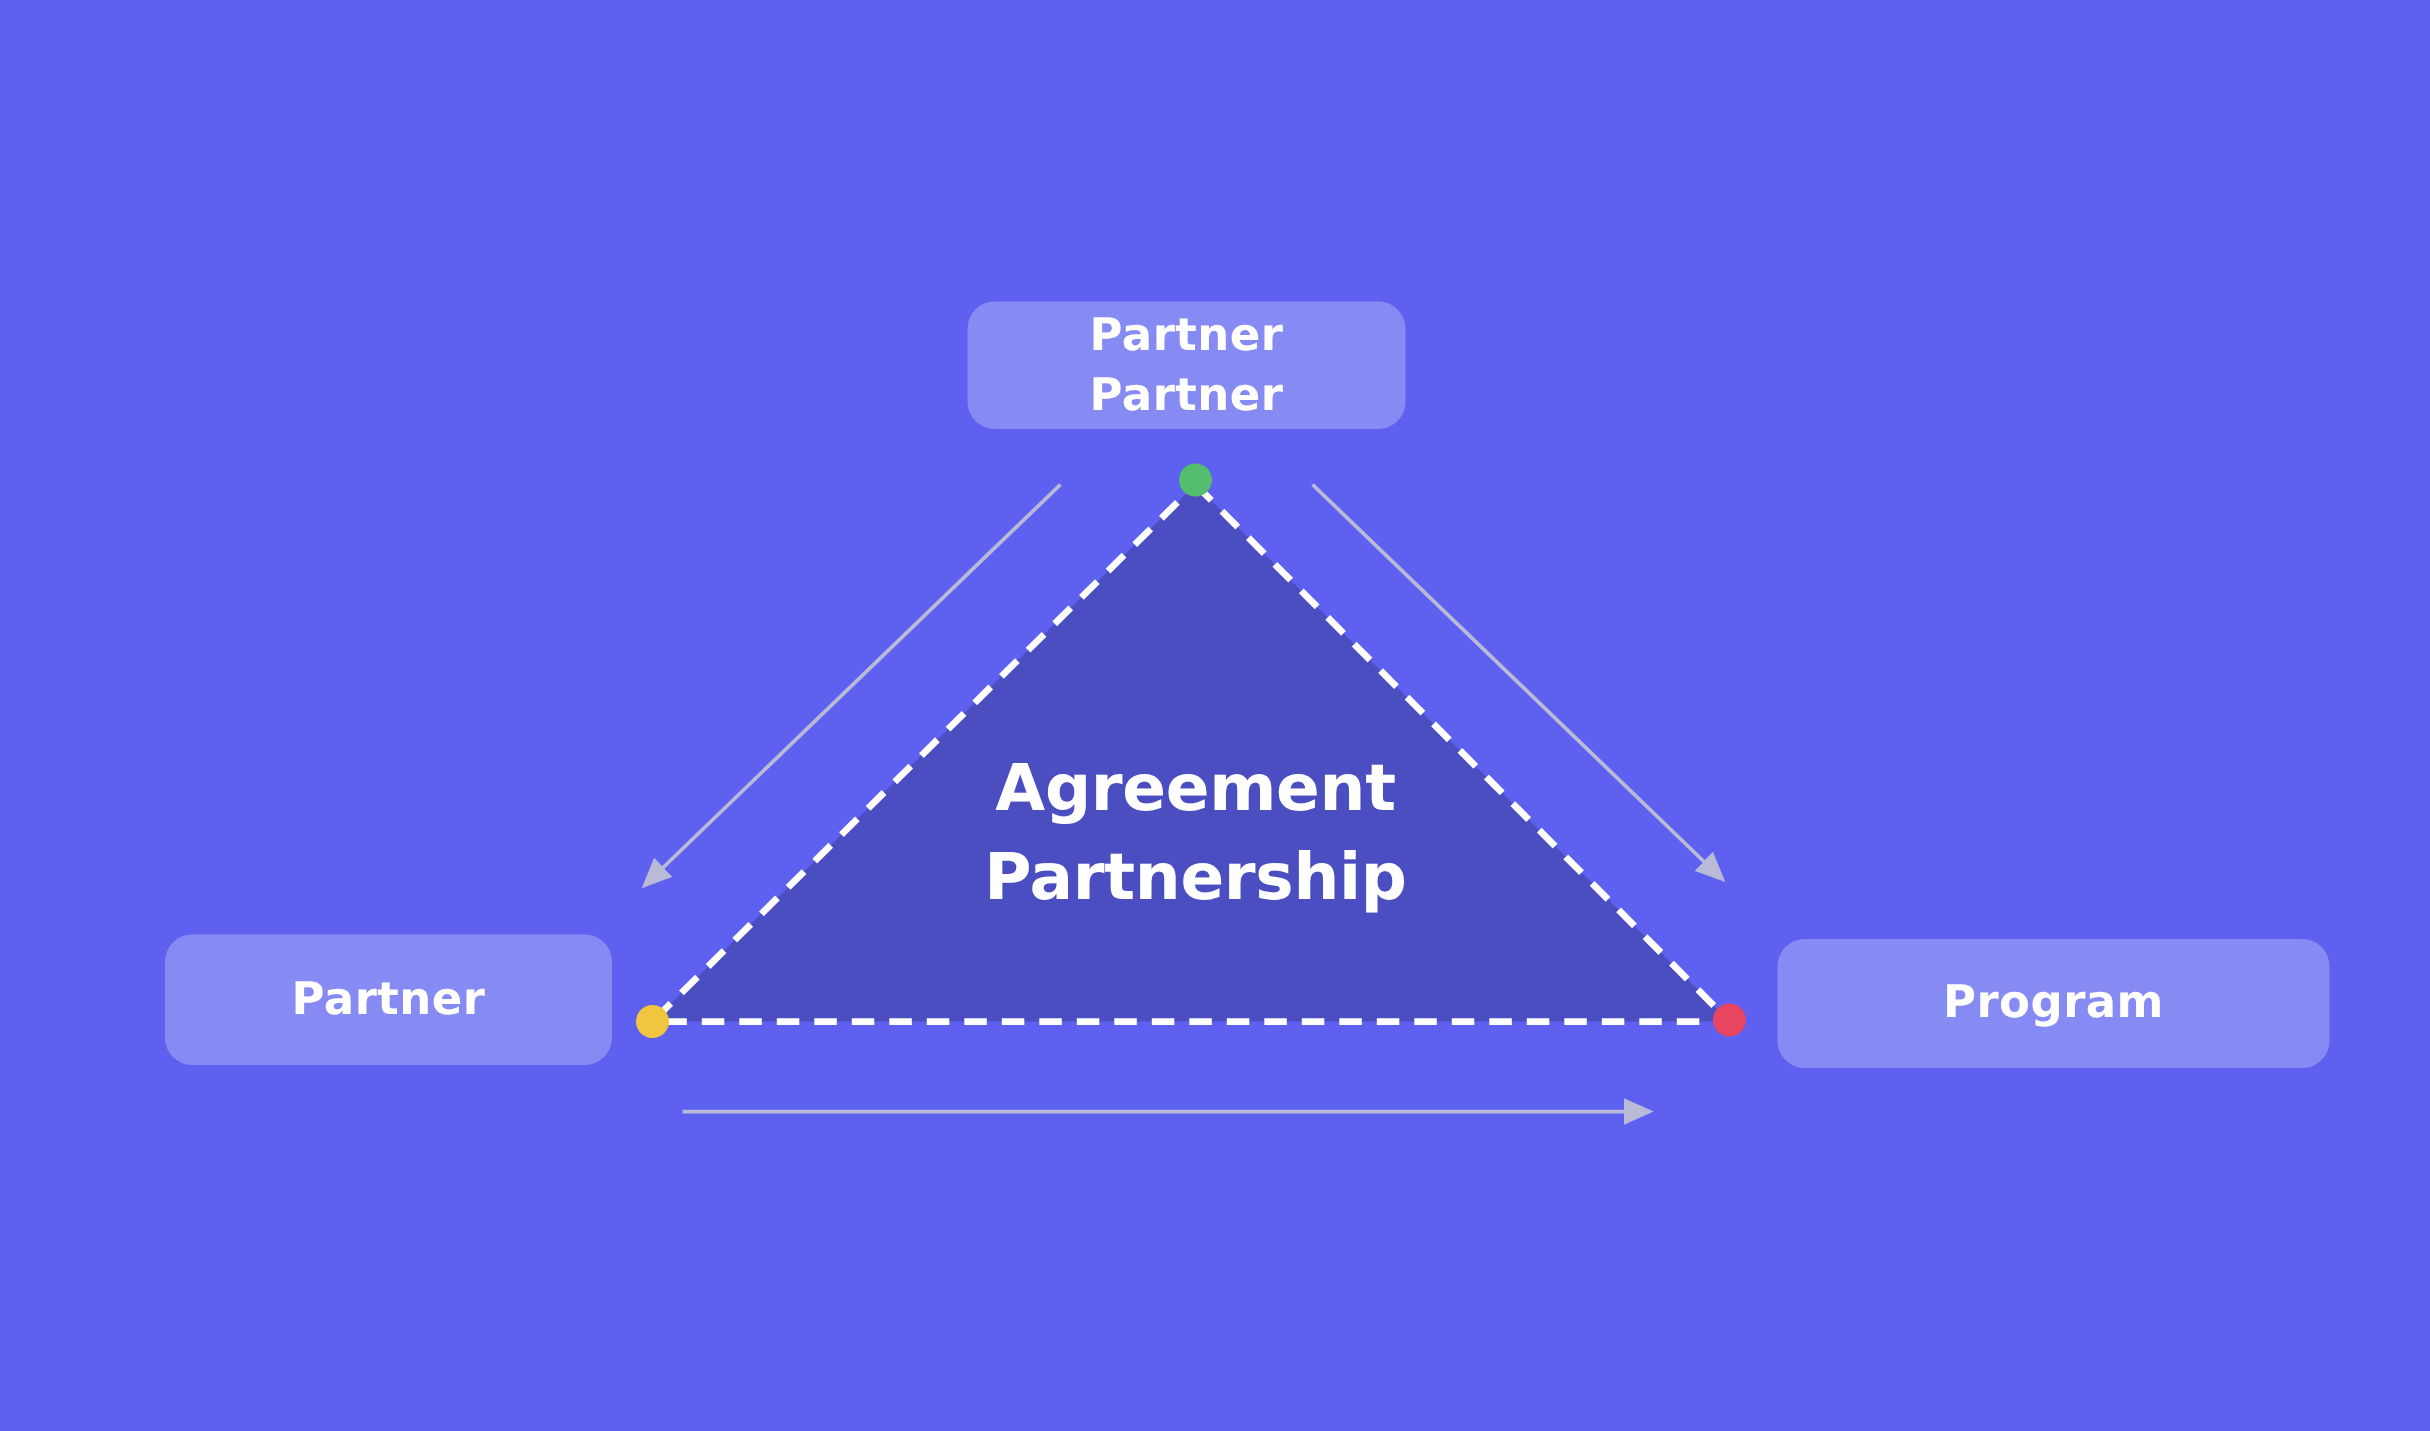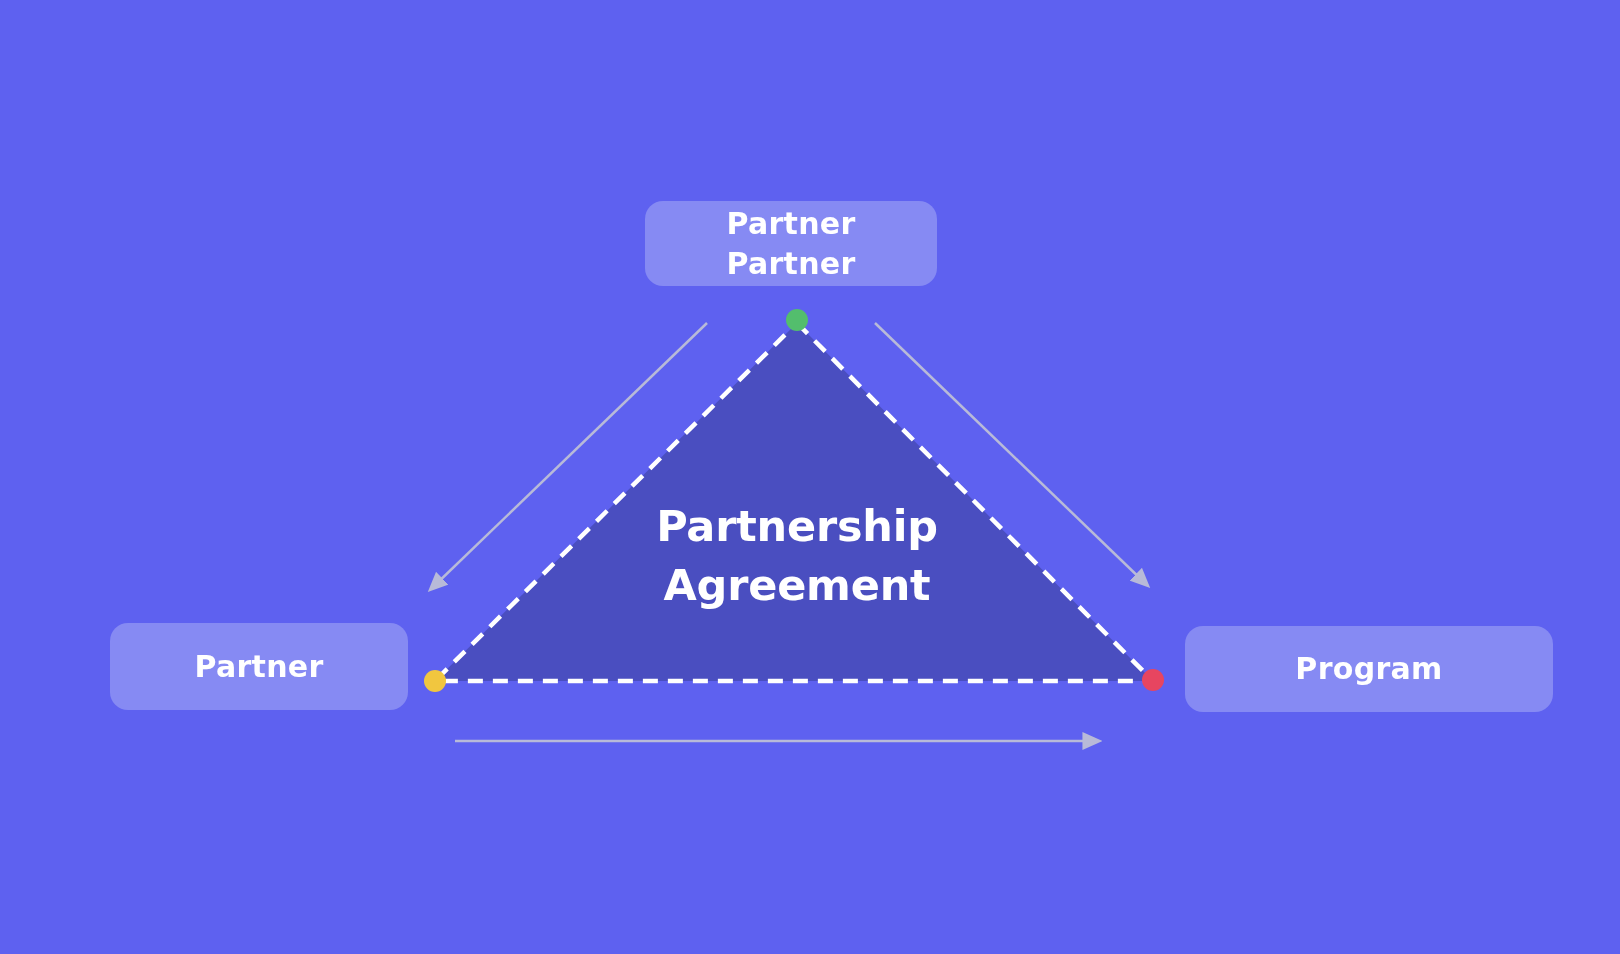--- a/index.html
+++ b/index.html
@@ -106,17 +106,17 @@
 
   <div class="node node-partner">
     <span>Partner</span>
   </div>
 
   <div class="node node-vendor">
     <span>Program</span>
   </div>
 
   <div class="triangle-label">
+    <div>Agreement</div>
     <div>Partnership</div>
-    <div>Agreement</div>
   </div>
 
 </div>
 
 </body></html>

